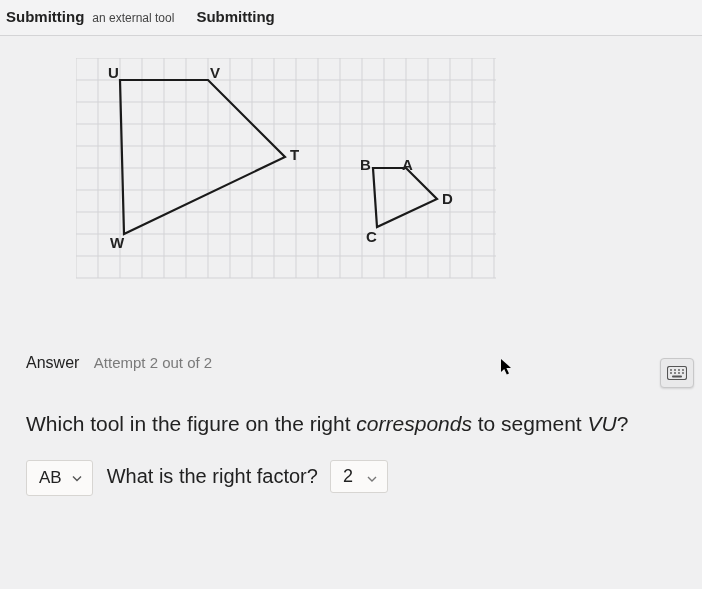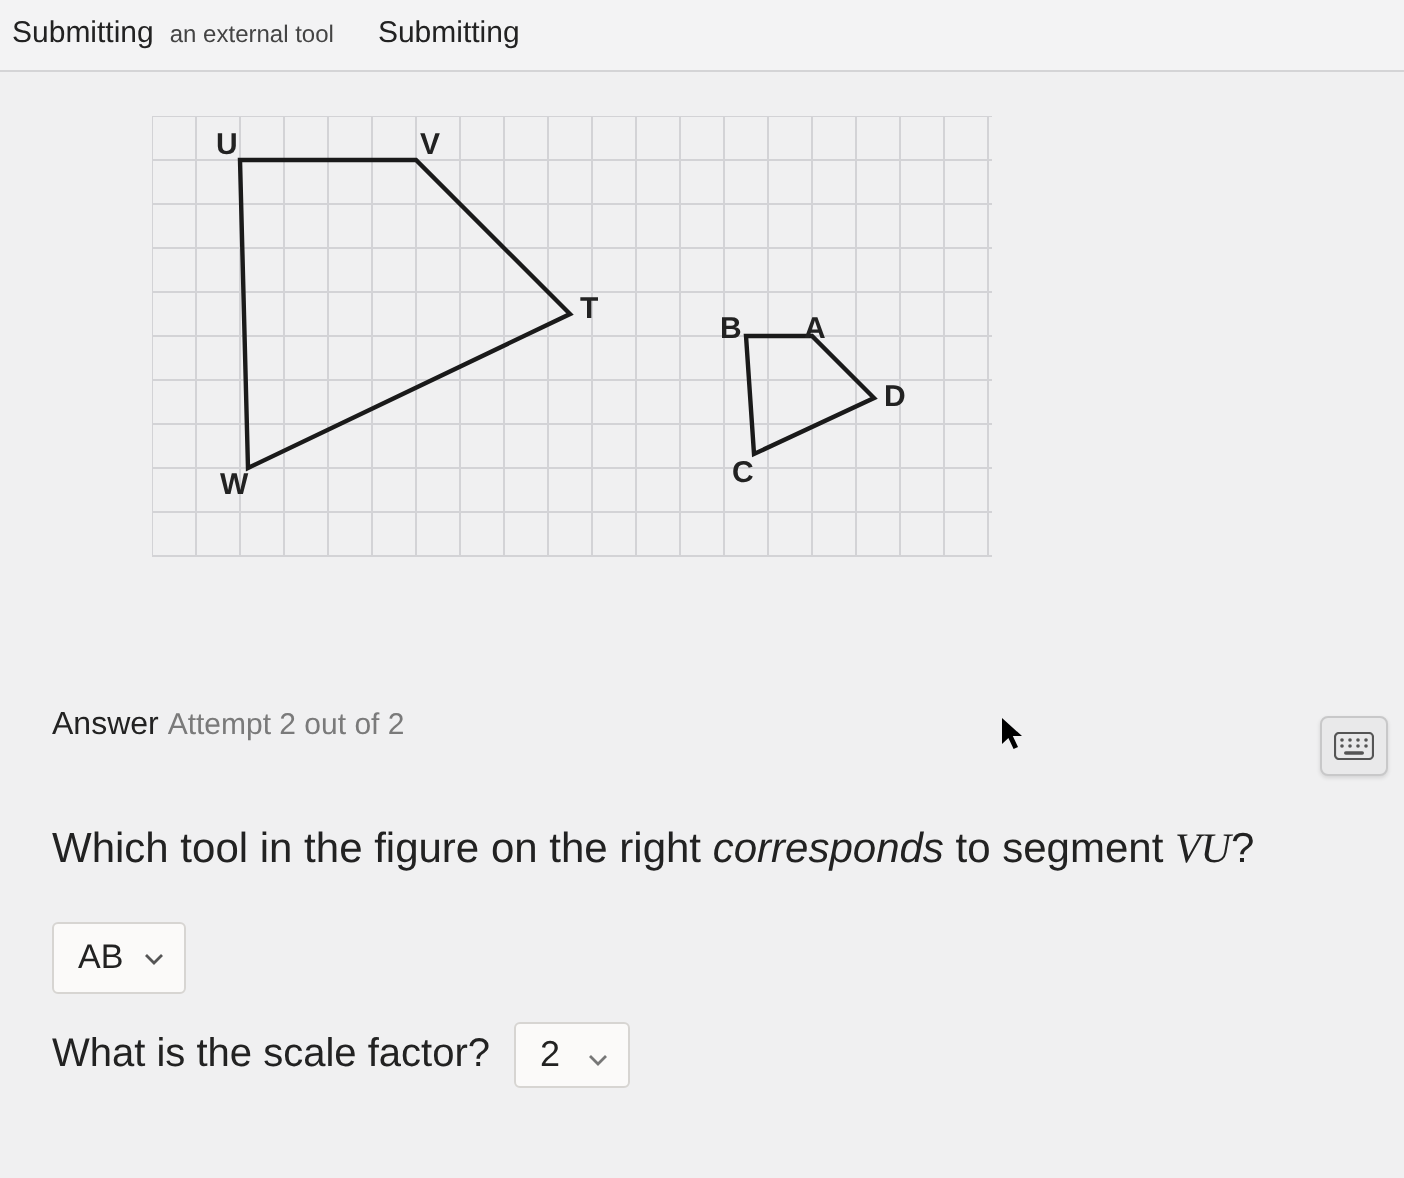--- a/index.html
+++ b/index.html
@@ -1,32 +1,32 @@
 <!DOCTYPE html>
 <html><head>
 <meta charset="utf-8">
 <style>
 *{box-sizing:border-box;margin:0;padding:0}
 body{width:702px;height:589px;background:#f0f0f1;font-family:"Helvetica Neue",Arial,sans-serif;color:#2d2d2d;overflow:hidden;position:relative}
 .header{display:flex;align-items:baseline;padding:8px 6px 10px 6px;gap:22px;border-bottom:1.5px solid #d4d4d6;background:#f3f3f4}
 .hdr-group{display:flex;gap:8px;align-items:baseline}
-.hdr-label{font-weight:400;font-size:15px;color:#222}
+.hdr-label{font-weight:700;font-size:15px;color:#222}
 .hdr-value{font-size:12px;color:#444}
 .figure-wrap{padding:22px 0 0 76px}
 .grid-area{position:relative;width:420px;height:250px}
 .grid-area svg{position:absolute;inset:0}
 .vlabel{position:absolute;font-weight:700;font-size:15px;color:#222}
 .answer-block{margin:46px 0 0 26px;position:relative}
 .answer-head{font-size:16px}
 .answer-head .strong{font-weight:400;color:#222}
-.answer-head .attempt{color:#7a7a7a;font-size:15px}
+.answer-head .attempt{color:#7a7a7a;margin-left:10px;font-size:15px}
 .question{font-size:21px;color:#222;margin:38px 26px 0 26px;line-height:1.35}
 .question em{}
-.math{font-family:Liberation Serif, serif;font-style:italic}
-.controls{margin:22px 0 0 26px;display:flex;flex-direction:column;gap:14px;align-items:flex-start}
+.math{font-family:Liberation Sans, sans-serif;font-style:italic}
+.controls{margin:22px 0 0 26px;display:flex;flex-direction:row;gap:14px;align-items:flex-start}
 .select-box{display:inline-flex;align-items:center;gap:10px;background:#fbfaf9;border:1px solid #d7d5d2;border-radius:3px;padding:7px 10px 7px 12px;font-size:17px;color:#222;cursor:pointer}
 .select-box .chev{width:10px;height:10px;display:flex;align-items:center;justify-content:center}
 .row2{display:flex;align-items:center;gap:12px;font-size:20px;color:#222}
 .input-box{display:inline-flex;align-items:center;background:#fbfaf9;border:1px solid #d7d5d2;border-radius:3px;padding:5px 34px 5px 12px;font-size:18px;min-width:54px;position:relative}
 .input-box .chev{position:absolute;right:10px;top:50%;transform:translateY(-50%)}
 .kbd-btn{position:absolute;right:8px;top:358px;width:34px;height:30px;background:#e9e9ea;border:1px solid #c8c8c9;border-radius:4px;display:flex;align-items:center;justify-content:center;box-shadow:0 1px 2px rgba(0,0,0,0.12)}
 .cursor{position:absolute;left:500px;top:358px;width:14px;height:18px}
 </style>
 </head>
 <body>
@@ -105,21 +105,21 @@
 <div class="controls">
   <div class="select-box">
     <span>AB</span>
     <span class="chev">
       <svg width="10" height="7" viewBox="0 0 10 7">
           <path d="M1 1.5 L5 5.5 L9 1.5" fill="none" stroke="#555" stroke-width="1.4"></path>
         </svg>
     </span>
   </div>
   <div class="row2">
-    <span>What is the scale factor?</span>
+    <span>What is the right factor?</span>
     <div class="input-box">
       <span>2</span>
       <span class="chev">
         <svg width="10" height="7" viewBox="0 0 10 7">
             <path d="M1 1.5 L5 5.5 L9 1.5" fill="none" stroke="#777" stroke-width="1.4"></path>
           </svg>
       </span>
     </div>
   </div>
 </div>

